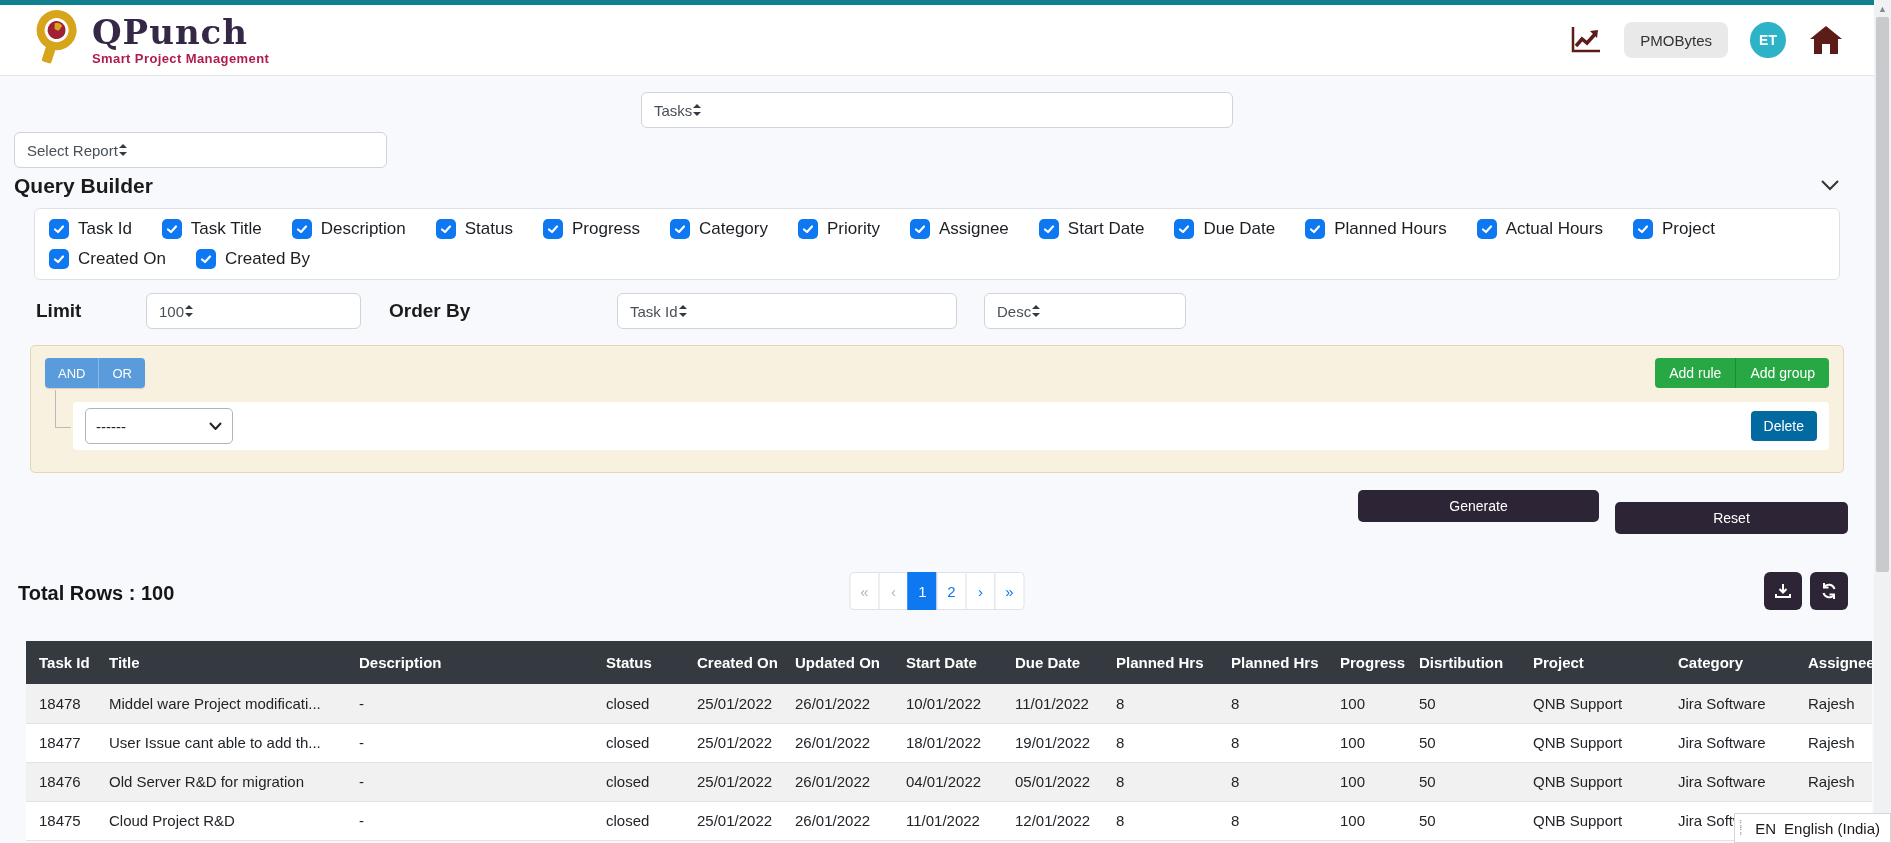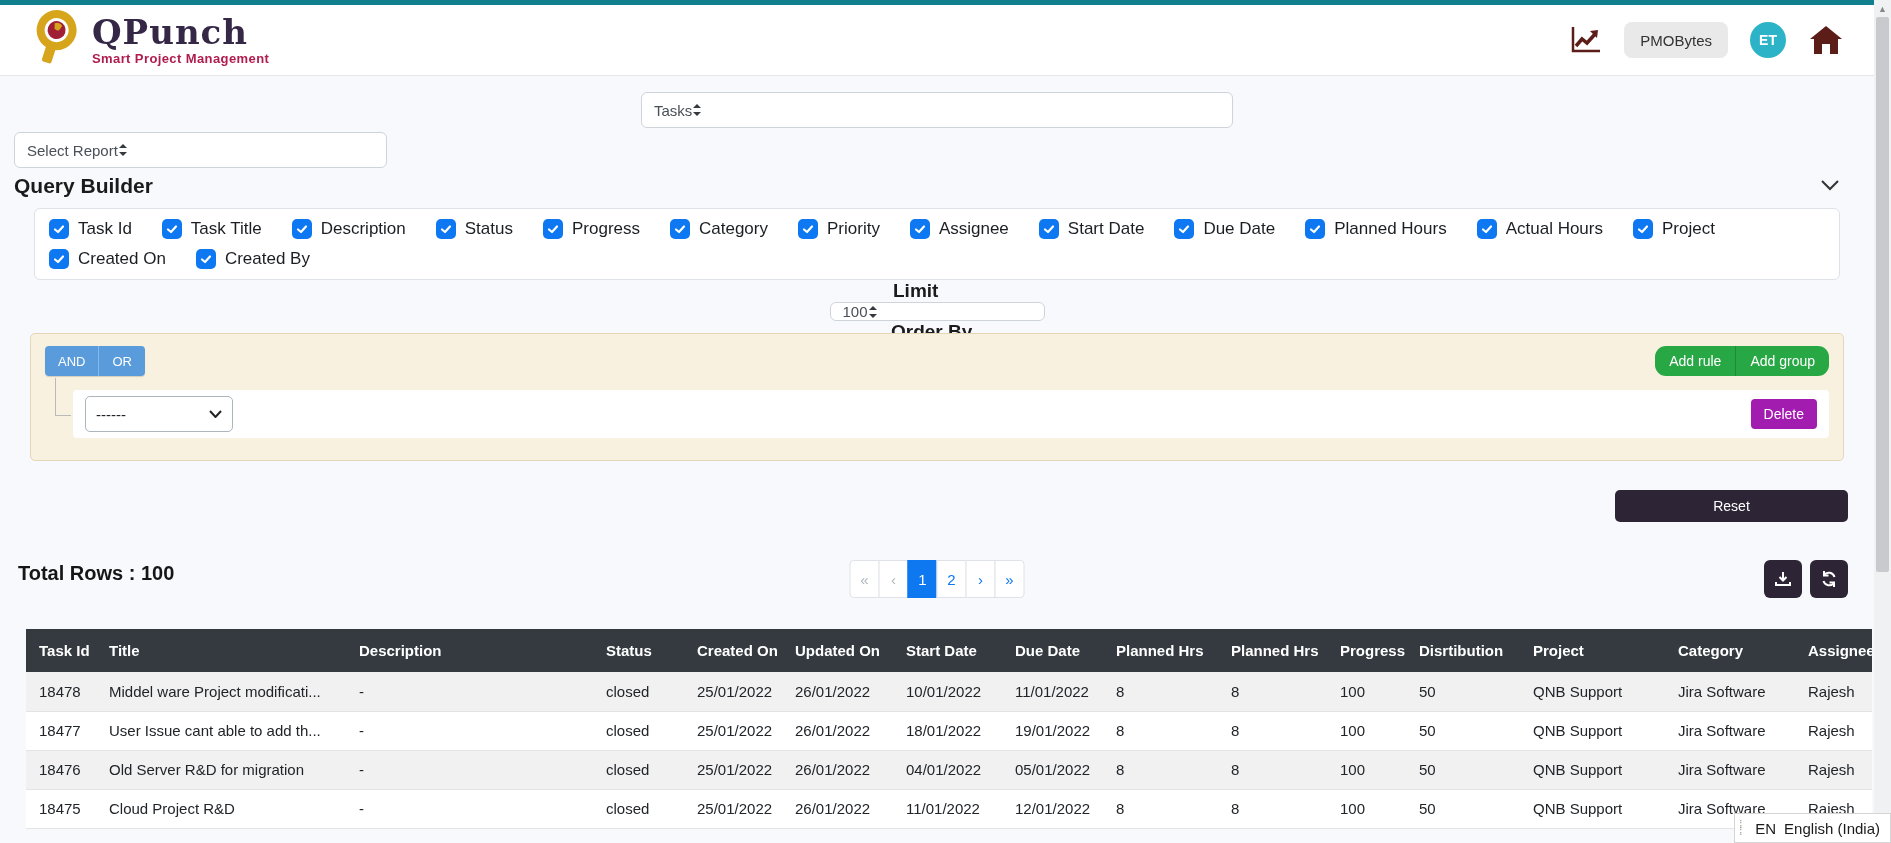--- a/index.html
+++ b/index.html
@@ -52,74 +52,74 @@
     margin:6px 20px 0 20px; background:#fff; border:1px solid #dee2e6; border-radius:6px;
     padding:10px 14px; display:flex; flex-wrap:wrap; column-gap:30px; row-gap:10px;
   }
   .field-check { display:flex; align-items:center; gap:9px; cursor:pointer; }
   .cb {
     width:20px; height:20px; background:#0d78f2; border-radius:5px;
     display:flex; align-items:center; justify-content:center; flex:0 0 auto;
   }
   .cb-label { font-size:17px; color:#1b1f23; white-space:nowrap; }
   
-  .limit-row { display:flex; align-items:center; margin-top:0; height:38px;flex-direction:column; }
+  .limit-row { display:flex; align-items:center; margin-top:12px; height:38px; }
   .inline-label { font-size:19px; font-weight:bold; color:#1b1b1b; }
   .lbl-limit { margin-left:22px; width:110px; }
   .sel-limit { width:215px; }
   .lbl-order { margin-left:28px; width:120px; }
   .sel-orderfield { margin-left:108px; width:340px; }
   .sel-orderdir { margin-left:27px; width:202px; }
   
   .builder-box {
     margin:15px 16px 0 16px; background:#f8f1df; border:1px solid #e3d7b8; border-radius:5px;
     padding:12px 14px; height:128px; position:relative;
   }
   .builder-head { display:flex; align-items:flex-start; justify-content:space-between; }
   .andor-group { display:flex; border-radius:4px; overflow:hidden; box-shadow:0 1px 1px rgba(0,0,0,.15); }
   .andor-btn {
     background:#5a9bdb; color:#fff; border:none; font-family:inherit;
     font-size:13px; height:30px; padding:0 13px; cursor:pointer;
   }
   .andor-btn + .andor-btn { border-left:1px solid #87b8e6; }
-  .addgrp-group { display:flex; border-radius:11px; overflow:hidden; }
+  .addgrp-group { display:flex; border-radius:4px; overflow:hidden; }
   .green-btn {
     background:#28a745; color:#fff; border:none; font-family:inherit;
     font-size:14px; height:30px; padding:0 14px; cursor:pointer;
   }
   .green-btn + .green-btn { border-left:1px solid #1e8c37; }
   .rule-connector {
     position:absolute; left:24px; top:44px; width:16px; height:38px;
     border-left:1.5px solid #b9b9b9; border-bottom:1.5px solid #b9b9b9;
   }
   .rule-row {
     margin-left:28px; margin-top:14px; background:#fff; border-radius:4px;
     height:48px; display:flex; align-items:center; justify-content:space-between;
     padding:0 12px;
   }
   .sel-rule {
     width:148px; height:36px; border:1px solid #adb5bd; border-radius:5px;
     background:#fff; display:flex; align-items:center; justify-content:space-between;
     padding:0 10px; font-size:15px; color:#212529; cursor:pointer;
   }
   .red-btn {
-    background:#a21caf; color:#fff; border:none; border-radius:4px; font-family:inherit;
+    background:#0369a1; color:#fff; border:none; border-radius:4px; font-family:inherit;
     font-size:14px; height:30px; padding:0 13px; cursor:pointer;
   }
   
   .gen-row { display:flex; justify-content:flex-end; gap:16px; margin-top:17px; padding-right:12px; }
   .dark-btn {
     background:#2d2535; color:#fff; border:none; border-radius:5px; font-family:inherit;
     font-size:14px; height:32px; cursor:pointer;
   }
   .btn-generate { width:241px; }
   .btn-reset { width:233px;margin-top:12px; }
   
   .results-bar { position:relative; margin-top:36px; height:46px; }
-  .total-rows { position:absolute; left:4px; top:4px; font-size:20px; font-weight:bold; color:#161616; }
+  .total-rows { position:absolute; left:4px; top:12px; font-size:20px; font-weight:bold; color:#161616; }
   .pagination { position:absolute; left:50%; transform:translateX(-50%); top:2px; display:flex; }
   .page-item {
     min-width:30px; height:38px; background:#fff; border:1px solid #dee2e6;
     display:flex; align-items:center; justify-content:center; font-size:15px;
     color:#0d78f0; cursor:pointer; margin-left:-1px; padding:0 9px;
   }
   .page-item.disabled { color:#b0b6bb; cursor:default; }
   .page-item.active { background:#0d78f0; border-color:#0d78f0; color:#fff; }
   .page-item:first-child { border-radius:4px 0 0 4px; margin-left:0; }
   .page-item:last-child { border-radius:0 4px 4px 0; }
@@ -402,20 +402,21 @@
         <span>------</span>
         <svg width="13" height="8" viewBox="0 0 13 8">
           <path d="M1 1 L6.5 7 L12 1" fill="none" stroke="#222" stroke-width="2"></path>
         </svg>
       </div>
       <button class="red-btn">Delete</button>
     </div>
   </div>
 
   <div class="gen-row">
+    <button class="dark-btn btn-generate">Generate</button>
     <button class="dark-btn btn-reset">Reset</button>
   </div>
 
   <div class="results-bar">
     <span class="total-rows">Total Rows : 100</span>
     <div class="pagination">
       <span class="page-item disabled">«</span>
       <span class="page-item disabled">‹</span>
       <span class="page-item active">1</span>
       <span class="page-item">2</span>

